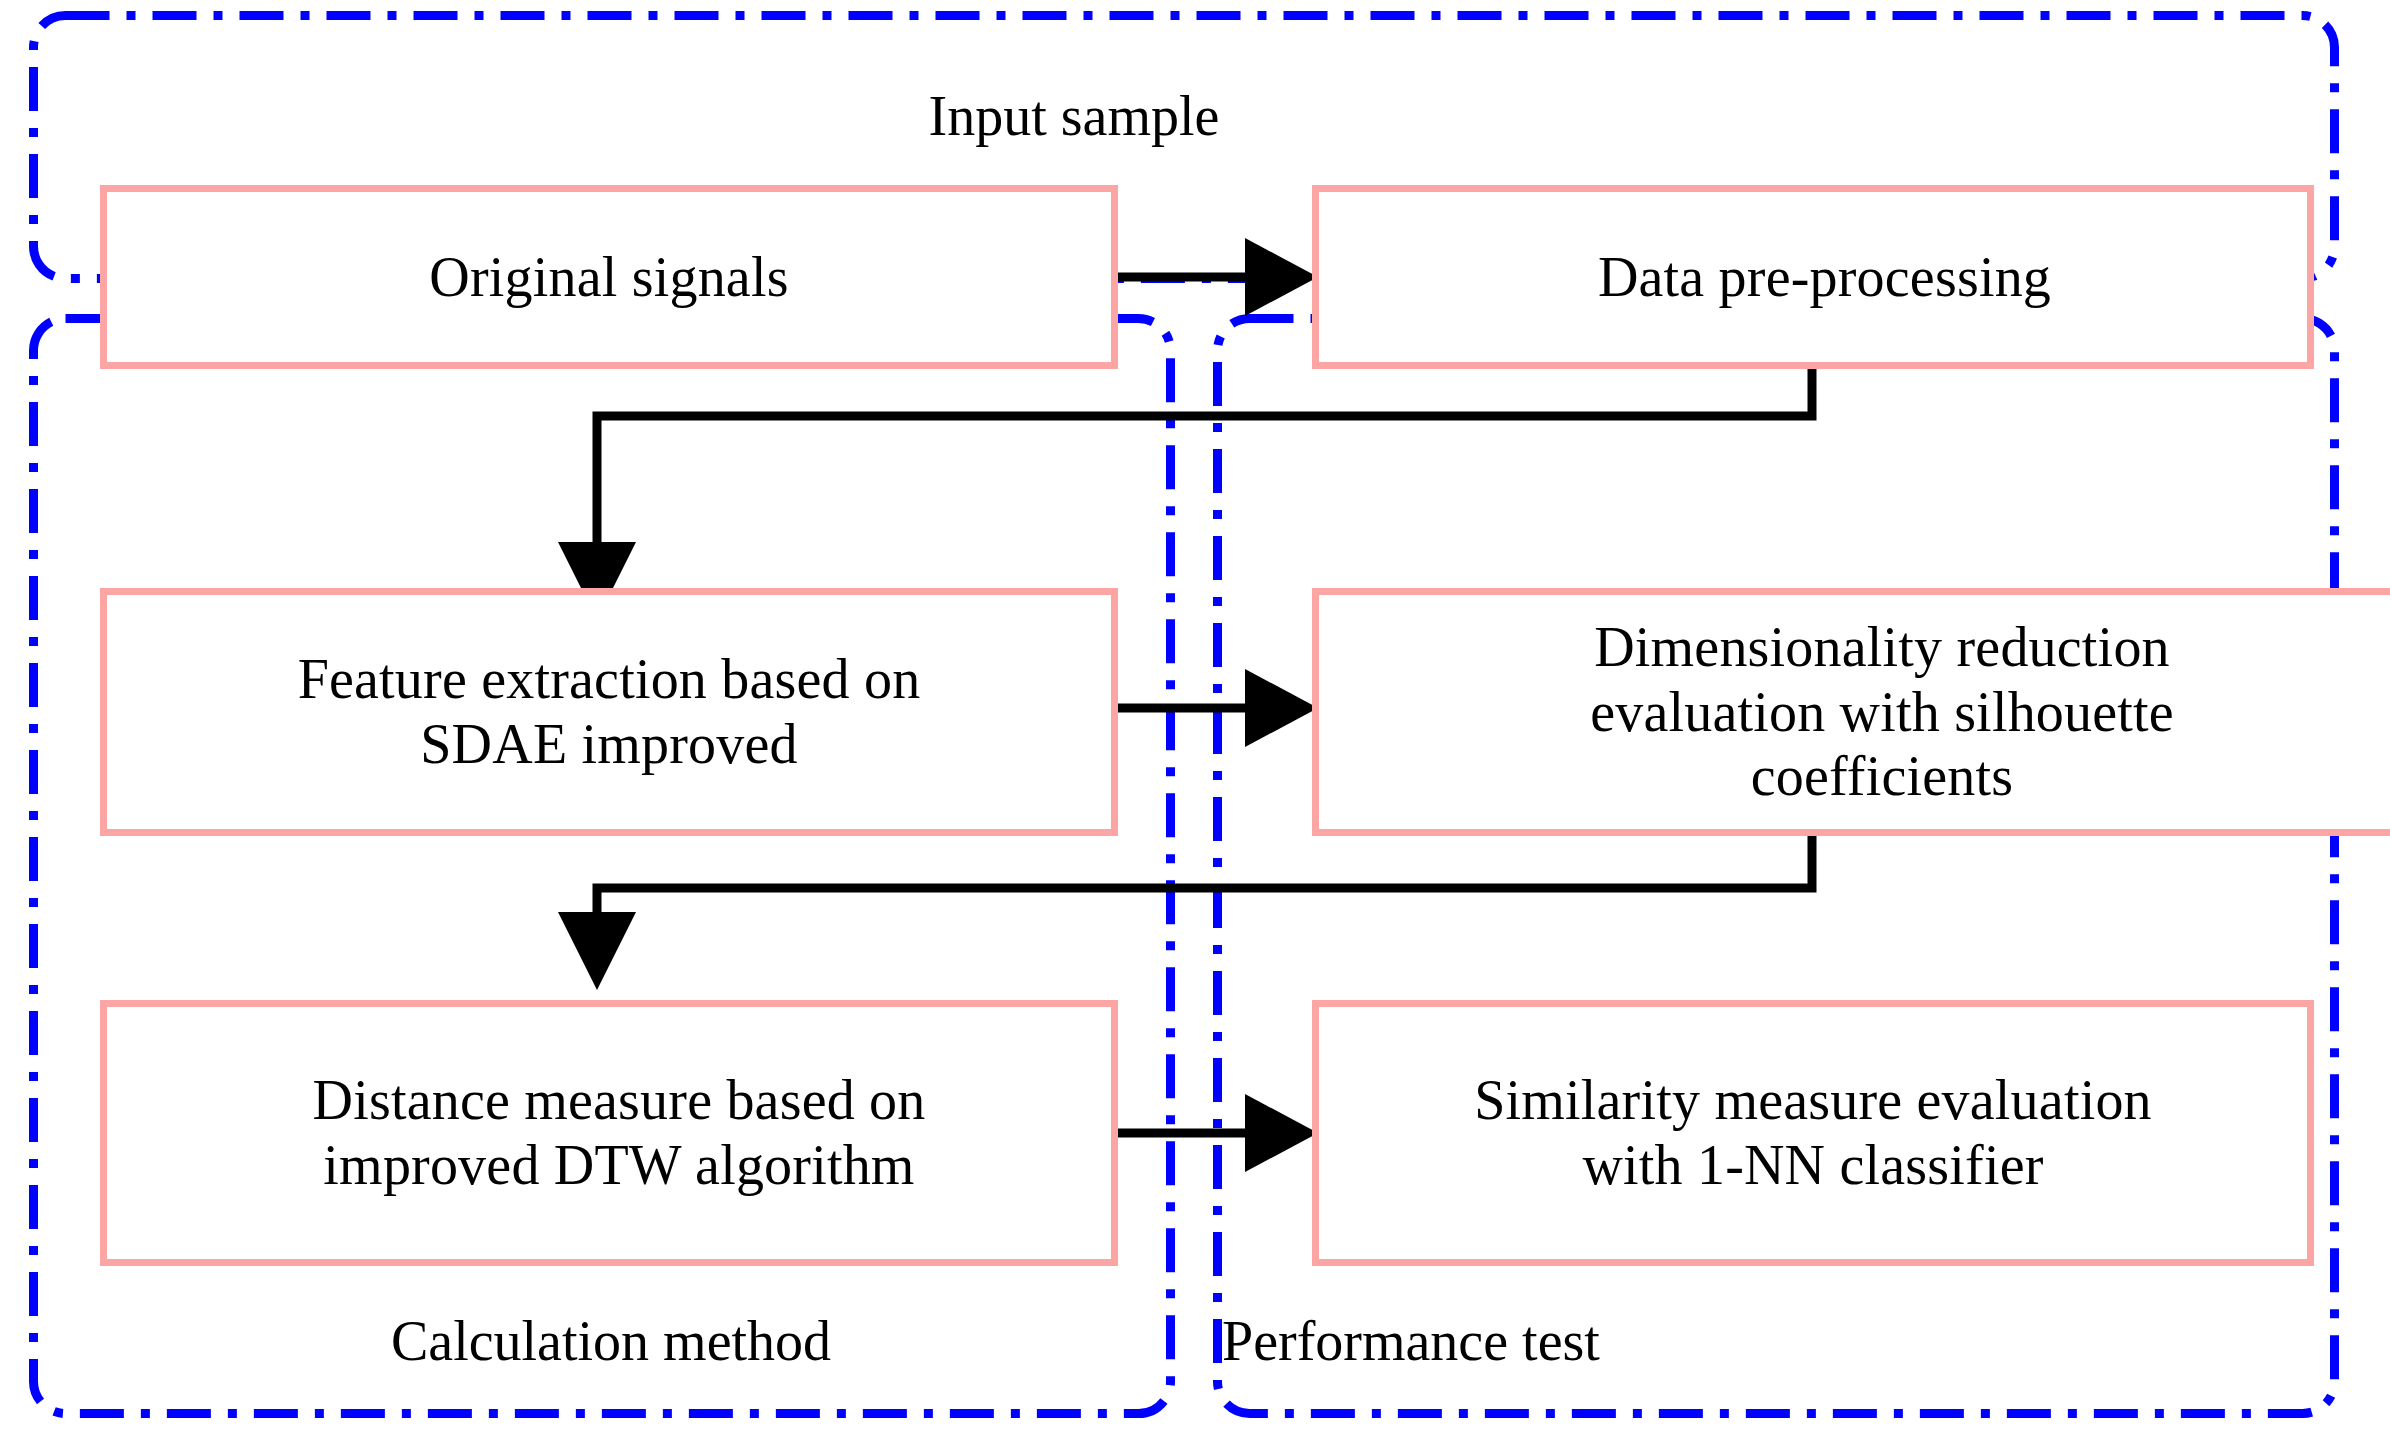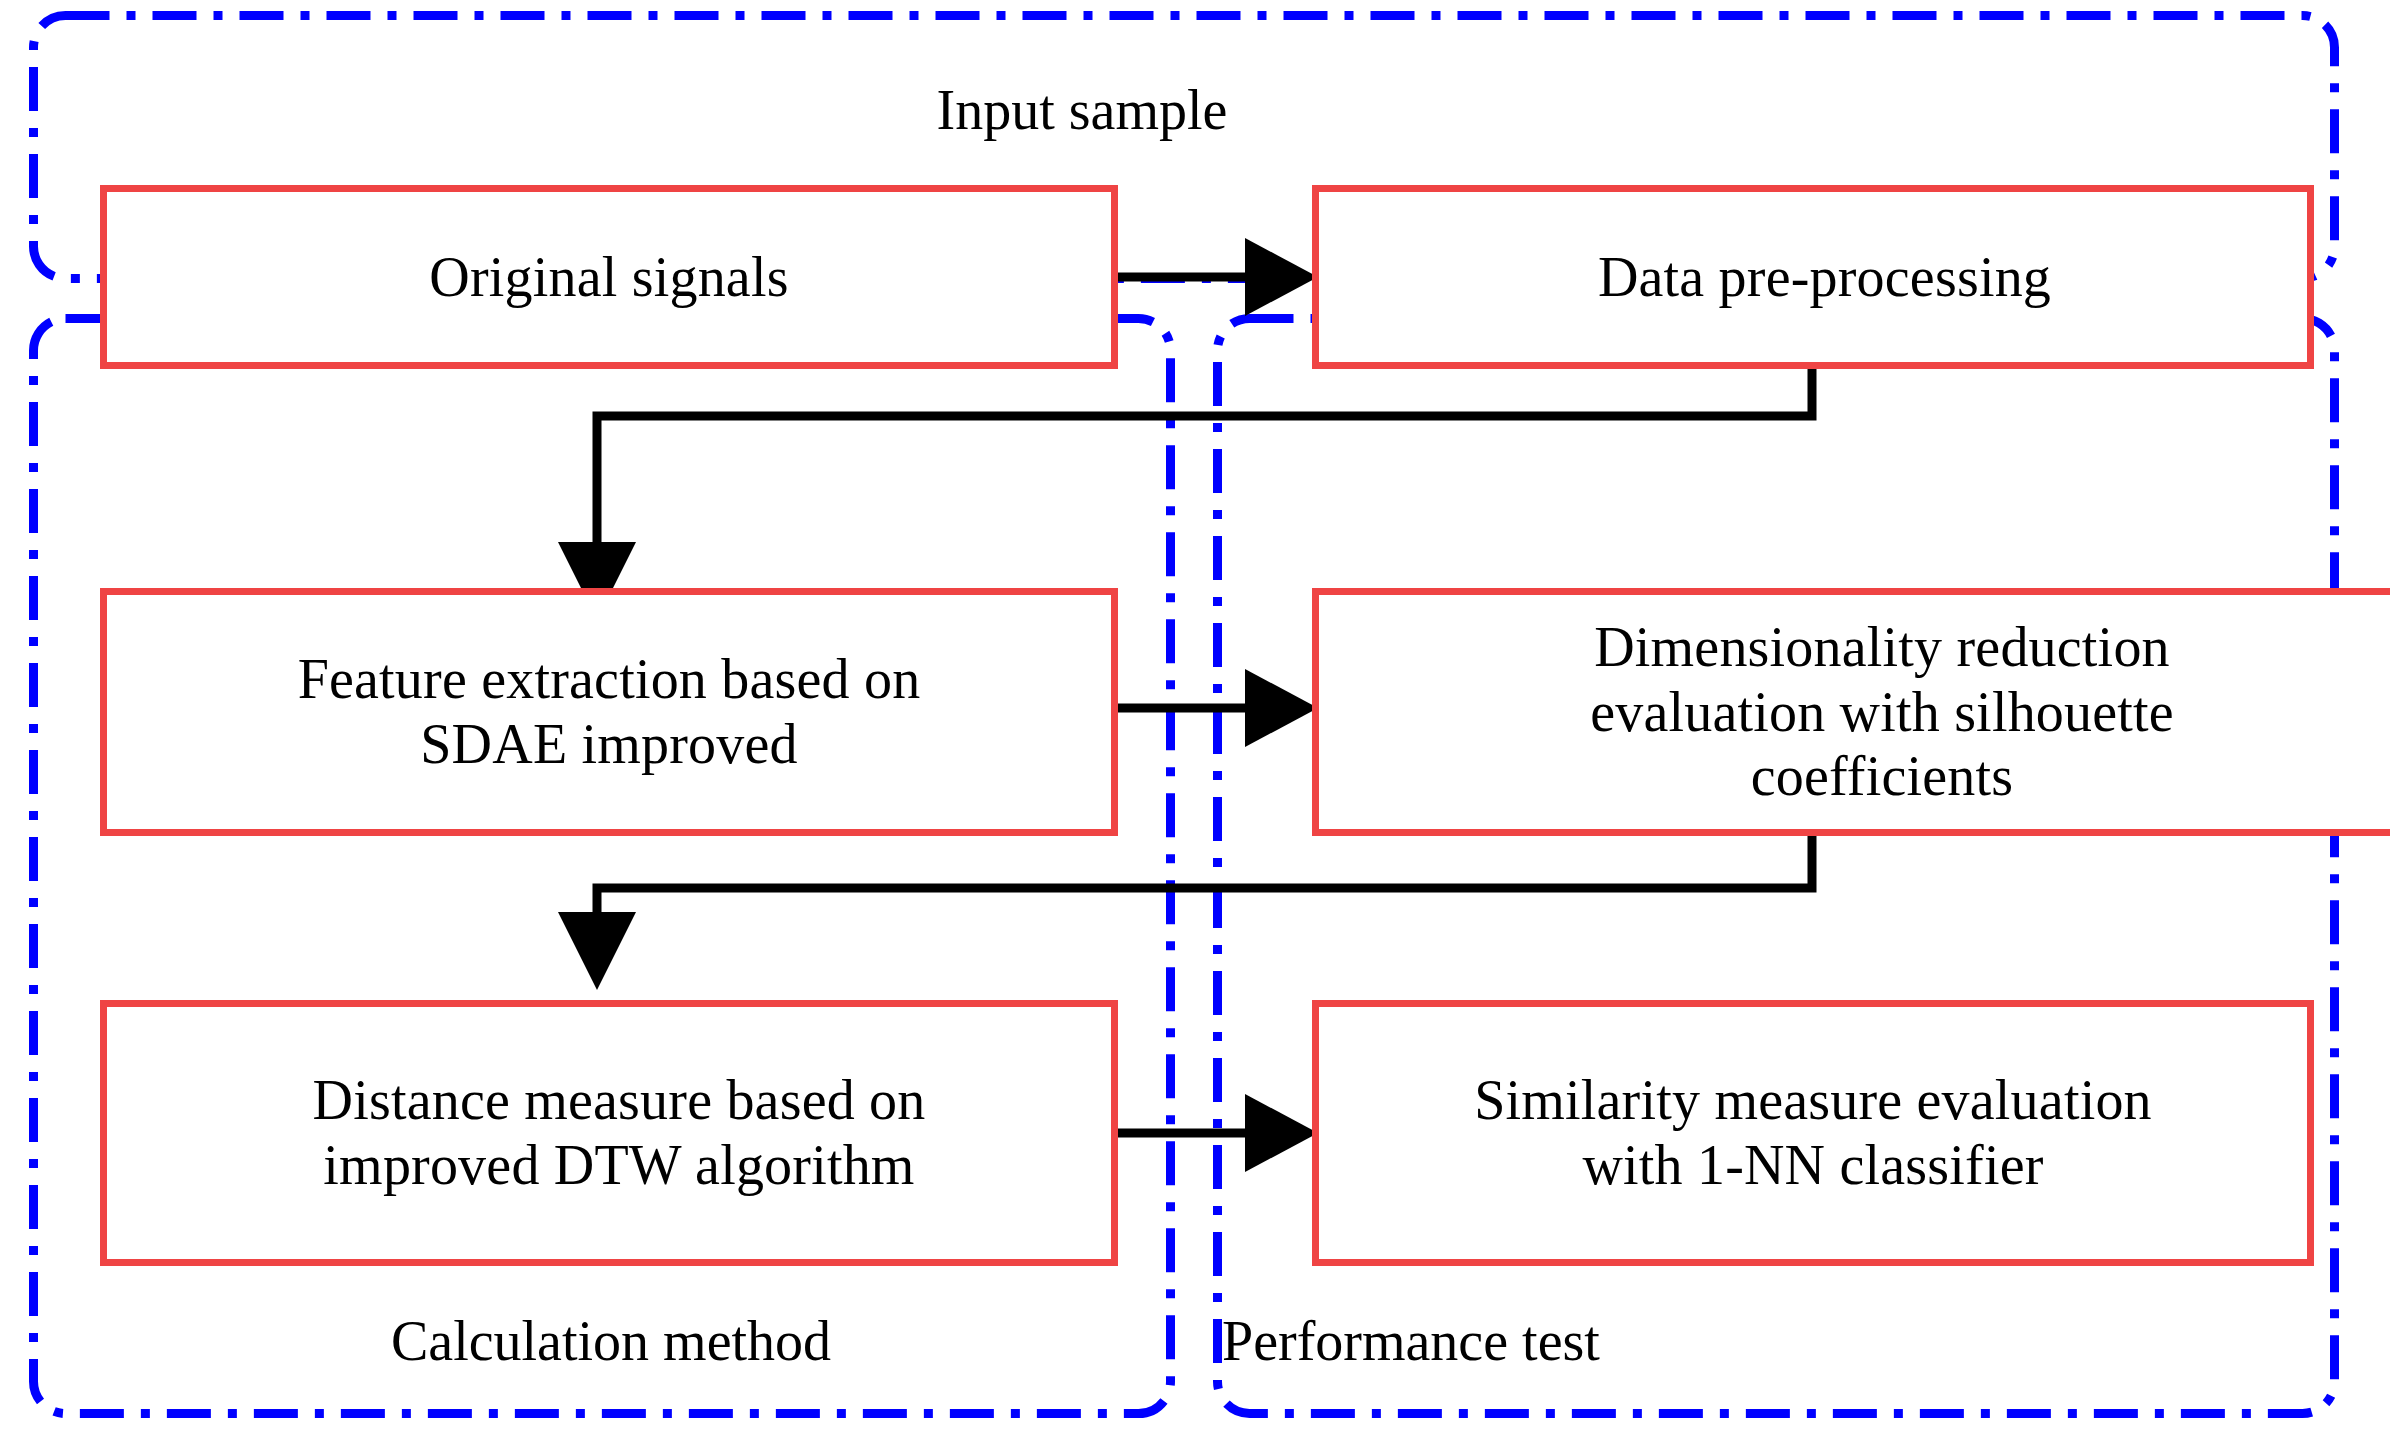--- a/index.html
+++ b/index.html
@@ -39,21 +39,21 @@
     stroke-width: 9;
     stroke-linecap: butt;
     
     stroke-dasharray: 44 17 9 17;
   }
 
   
   .node {
     position: absolute;
     box-sizing: border-box;
-    border: 7px solid #ef4444;
+    border: 7px solid #fca5a5;
     background: #ffffff;
     display: flex;
     align-items: center;
     justify-content: center;
     text-align: center;
     color: #000000;
     font-size: 56px;
     line-height: 1.16;
     letter-spacing: 0.2px;
   }
@@ -137,21 +137,21 @@
       <path d="M 1812 833 L 1812 888 L 597 888 L 597 930"></path>
       <polygon points="558,912 597,990 636,912"></polygon>
     </g>
 
     <g>
       <path d="M 1110 1133 L 1262 1133"></path>
       <polygon points="1245,1094 1318,1133 1245,1172"></polygon>
     </g>
   </svg>
 
-  <div class="caption" style="left:0; top:82px; width:2148px; text-align:center;margin-left:8px;">Input sample</div>
+  <div class="caption" style="left:0; top:88px; width:2148px; text-align:center;">Input sample</div>
 
   <div class="caption" style="left:38px; top:1313px; width:1146px; text-align:center;">Calculation method</div>
 
   <div class="caption" style="left:1222px; top:1313px; width:1126px; text-align:left;">Performance test</div>
 
   <div class="node" style="left:100px; top:185px; width:1018px; height:184px;">
     <span class="label">Original signals</span>
   </div>
 
   <div class="node" style="left:1312px; top:185px; width:1002px; height:184px;padding-left:23px;">

